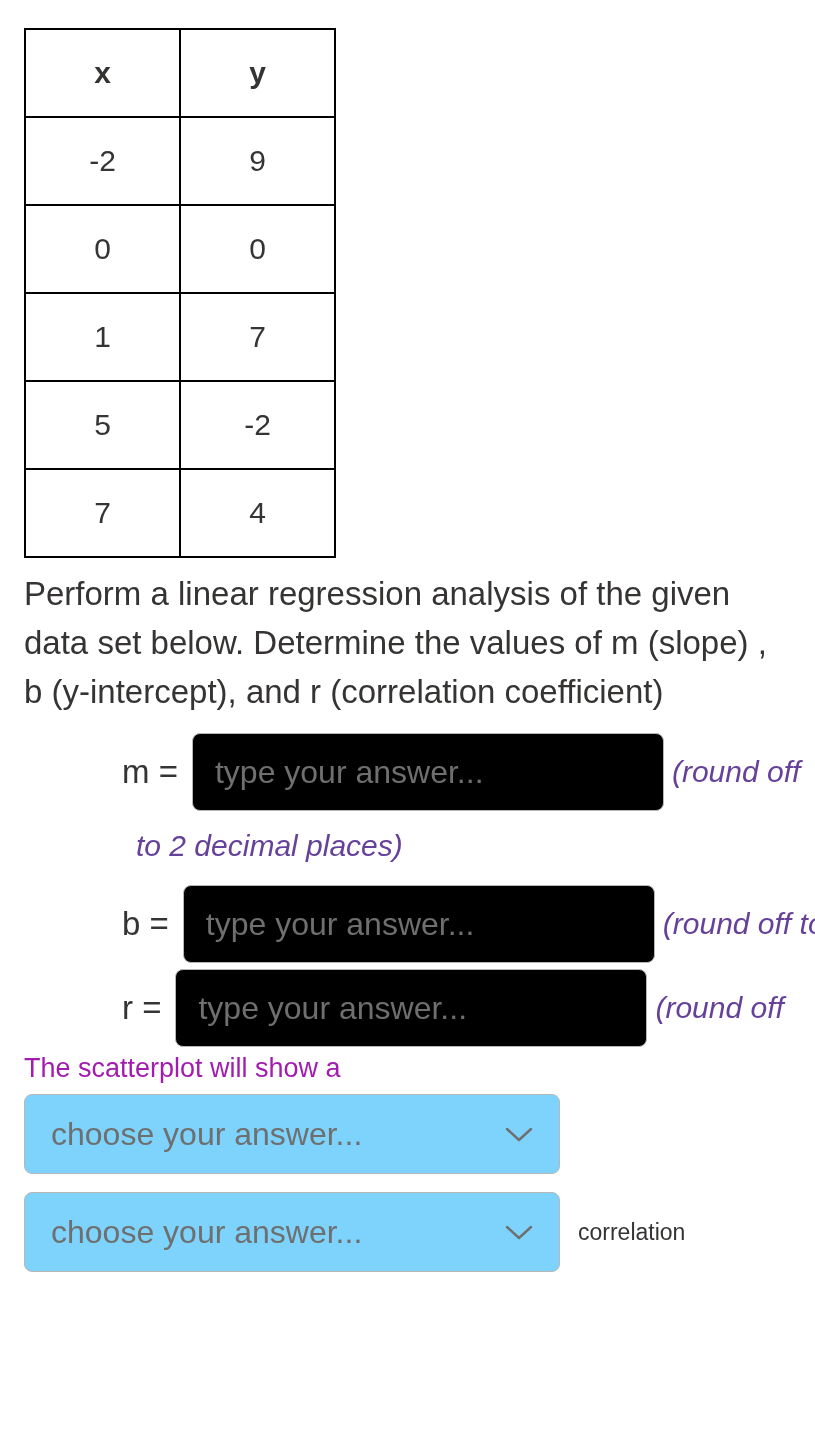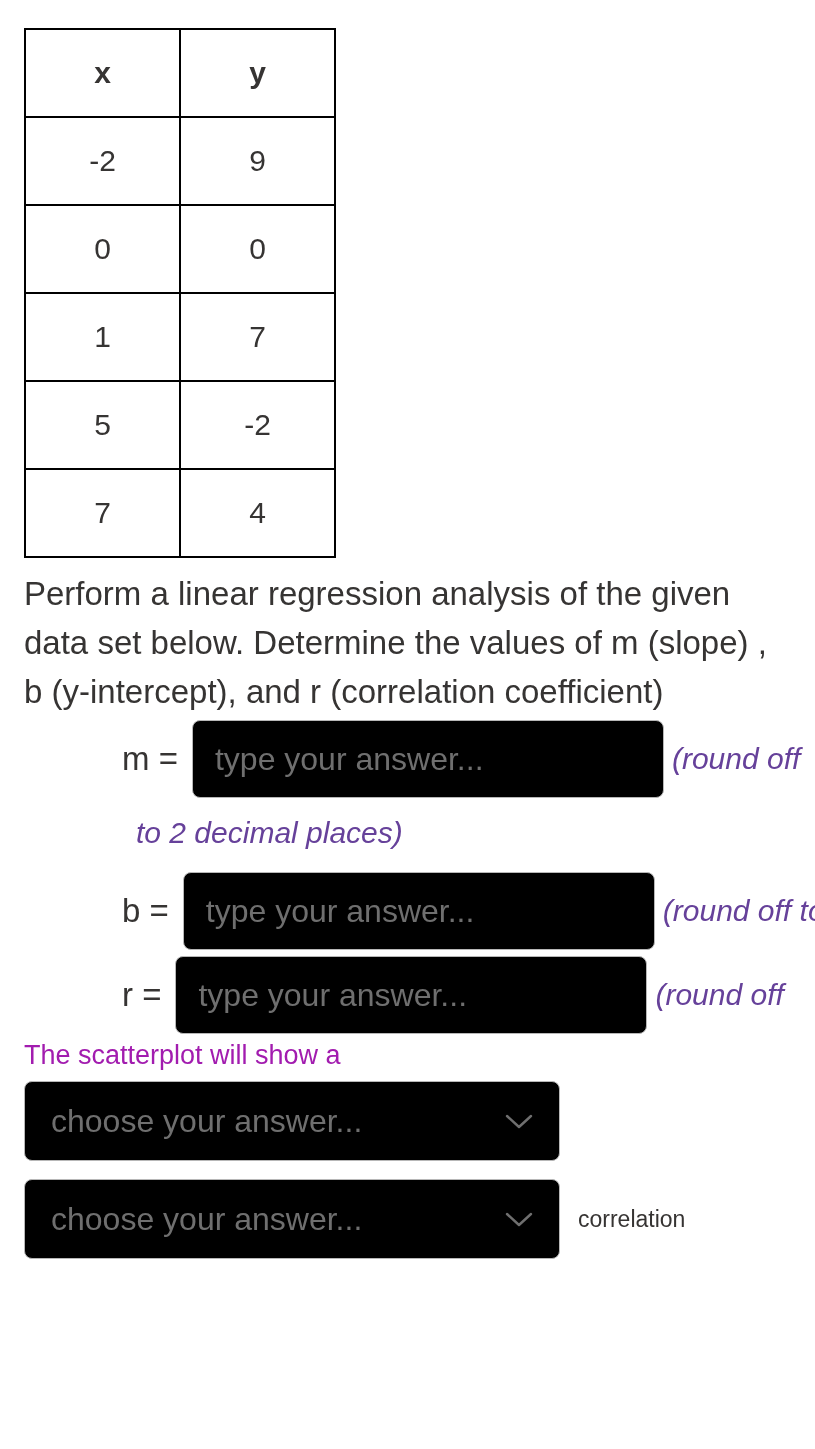--- a/index.html
+++ b/index.html
@@ -30,21 +30,21 @@
     width: 155px;
     height: 88px;
   }
   table.data-table td {
     width: 155px;
     height: 88px;
   }
   .prompt {
     font-size: 33px;
     line-height: 1.48;
-    margin: 4px 0 4px 0;
+    margin: 4px 0 17px 0;
     color: #363433;
   }
   .answer-block {
     margin-left: 98px;
     margin-bottom: 6px;
   }
   .answer-row {
     display: flex;
     align-items: center;
     flex-wrap: nowrap;
@@ -95,21 +95,21 @@
   .select-box {
     display: inline-flex;
     align-items: center;
     justify-content: space-between;
     border: 1px solid #b7b7b7;
     border-radius: 8px;
     height: 80px;
     padding: 0 26px 0 26px;
     font-size: 32px;
     color: #6f6f6f;
-    background: #000000;
+    background: #7dd3fc;
     width: 536px;
   }
   .select-box .caret {
     display: inline-flex;
     align-items: center;
   }
   .select-box .caret svg {
     width: 28px;
     height: 18px;
   }

